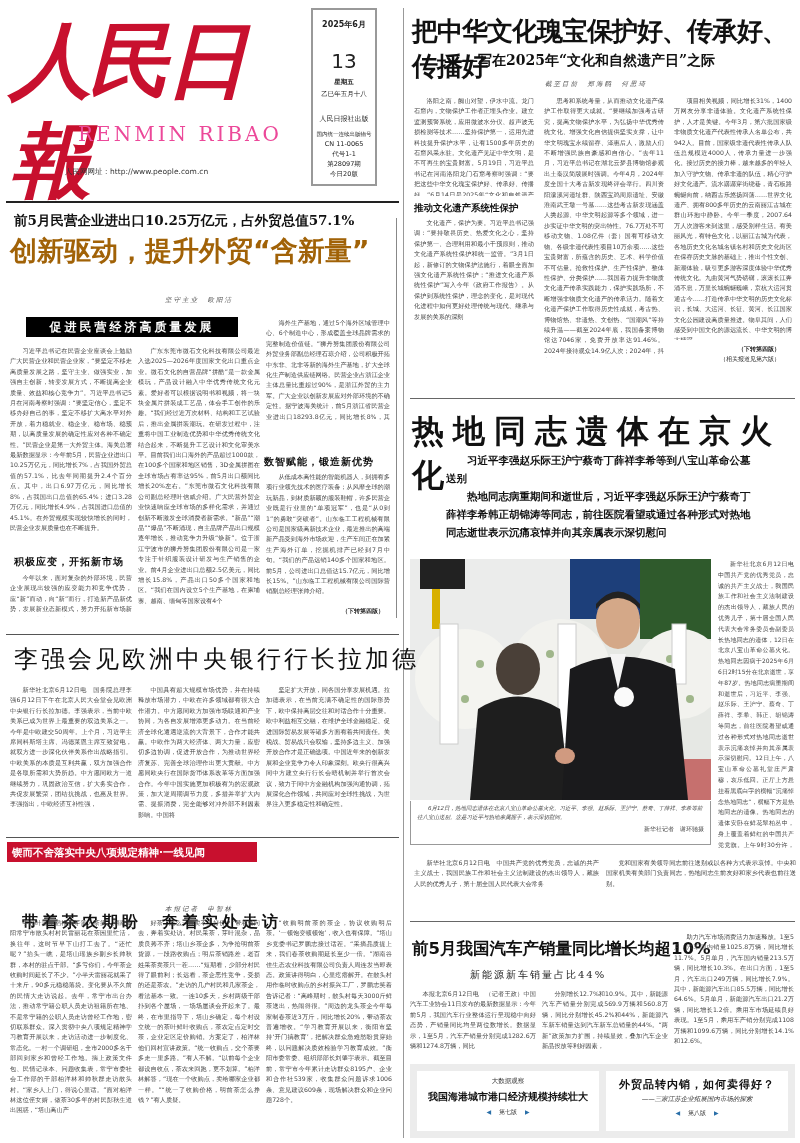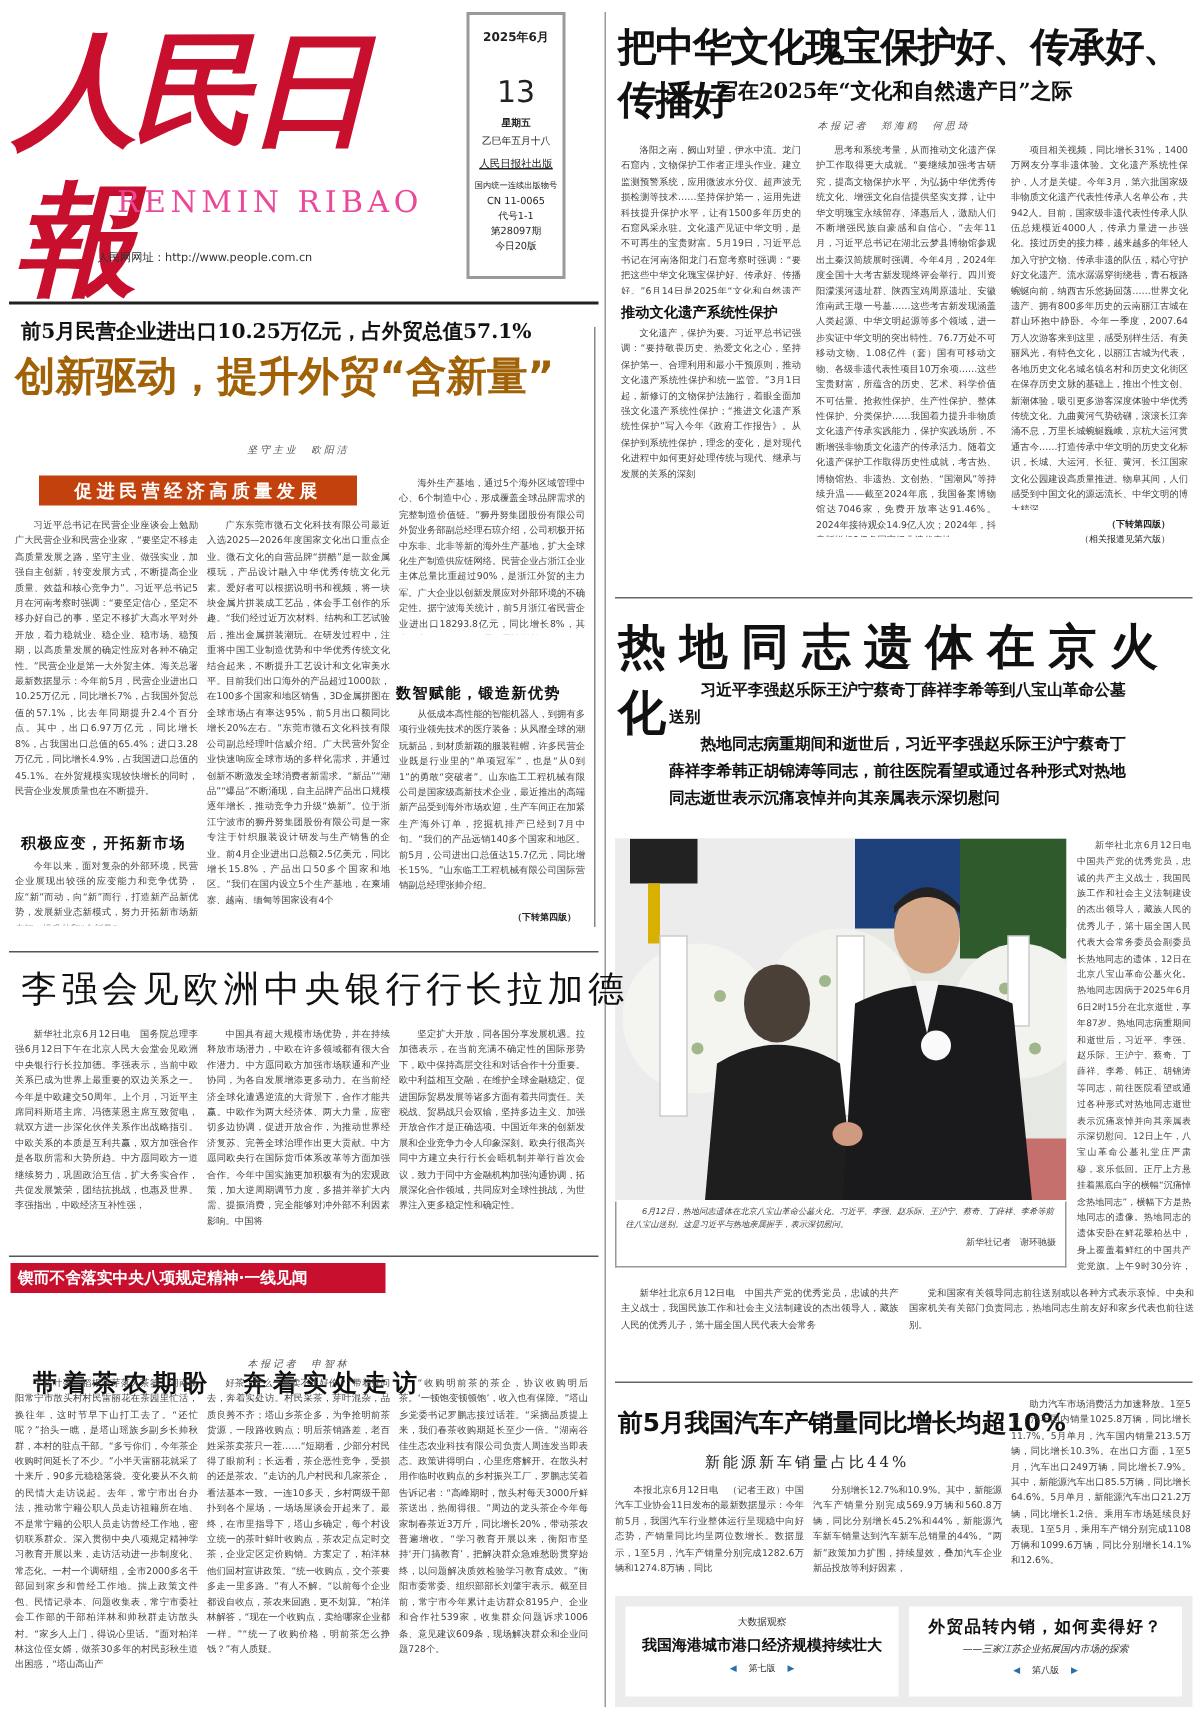--- a/index.html
+++ b/index.html
@@ -12,21 +12,21 @@
 .hline{position:absolute;height:2px;background:#444;}
 
 .mast-logo{left:10px;top:10px;width:290px;height:100px;color:#c8102e;font-family:"DejaVu Serif",serif;font-size:82px;font-weight:bold;font-style:italic;letter-spacing:-4px;line-height:100px;}
 .mast-pinyin{left:78px;top:122px;color:#ec4899;font-family:"DejaVu Serif",serif;font-size:20px;letter-spacing:3px;}
 .mast-url{left:65px;top:167px;font-size:7.5px;color:#333;}
 .datebox{left:311px;top:8px;width:66px;height:178px;border:2px solid #999;text-align:center;}
 .datebox div{line-height:1.25;}
 .db-ym{font-size:8px;margin-top:10px;font-weight:bold;}
 .db-day{font-size:20px;margin-top:19px;}
 .db-small{font-size:6.5px;margin-top:4px;}
-.db-pub{font-size:7px;margin-top:7px;font-family:"DejaVu Serif",serif;text-decoration:underline;}
+.db-pub{font-size:7px;margin-top:17px;font-family:"DejaVu Serif",serif;}
 
 .h-main{left:412px;top:14px;width:380px;font-size:26px;font-weight:bold;letter-spacing:-1px;color:#111;}
 .h-sub{left:450px;top:52px;width:340px;font-size:14px;font-weight:bold;font-family:"DejaVu Serif",serif;color:#111;}
 .byline{font-size:6.5px;color:#555;font-style:italic;letter-spacing:2px;}
 .red-bar{background:#c8102e;color:#fff;font-weight:bold;}
 </style>
 </head>
 <body>
 
 <div class="abs mast-logo">人民日報</div>
@@ -43,21 +43,21 @@
   <div class="db-small" style="margin-top:2px;">CN 11-0065</div>
   <div class="db-small" style="margin-top:2px;">代号1-1</div>
   <div class="db-small" style="margin-top:2px;">第28097期</div>
   <div class="db-small" style="margin-top:2px;">今日20版</div>
 </div>
 
 <div class="vline" style="left:403px;top:8px;height:1130px;background:#999;"></div>
 
 <div class="abs h-main">把中华文化瑰宝保护好、传承好、传播好</div>
 <div class="abs h-sub">——写在2025年“文化和自然遗产日”之际</div>
-<div class="abs byline" style="left:545px;top:80px;">本报记者　郑海鸥　何思琦</div>
+<div class="abs byline" style="left:545px;top:80px;">截至目前　郑海鸥　何思琦</div>
 
 <div class="col body-text" style="left:414px;top:96px;width:120px;height:100px;">洛阳之南，阙山对望，伊水中流。龙门石窟内，文物保护工作者正埋头作业。建立监测预警系统，应用微波水分仪、超声波无损检测等技术……坚持保护第一，运用先进科技提升保护水平，让有1500多年历史的石窟风采永驻。文化遗产见证中华文明，是不可再生的宝贵财富。5月19日，习近平总书记在河南洛阳龙门石窟考察时强调：“要把这些中华文化瑰宝保护好、传承好、传播好。”6月14日是2025年“文化和自然遗产日”。党的十八大以来，在以习近平同志为核心的党中央引领推动下，我国文化遗产保护传承工作取得显著成就，赓续历史文脉、谱写当代华章。</div>
 <div class="abs" style="left:414px;top:202px;font-size:9.5px;font-weight:bold;color:#111;">推动文化遗产系统性保护</div>
 <div class="col body-text" style="left:414px;top:218px;width:120px;height:140px;">文化遗产，保护为要。习近平总书记强调：“要持敬畏历史、热爱文化之心，坚持保护第一、合理利用和最小干预原则，推动文化遗产系统性保护和统一监管。”3月1日起，新修订的文物保护法施行，着眼全面加强文化遗产系统性保护；“推进文化遗产系统性保护”写入今年《政府工作报告》。从保护到系统性保护，理念的变化，是对现代化进程中如何更好处理传统与现代、继承与发展的关系的深刻</div>
 <div class="col body-text" style="left:544px;top:96px;width:120px;height:262px;">思考和系统考量，从而推动文化遗产保护工作取得更大成就。“要继续加强考古研究，提高文物保护水平，为弘扬中华优秀传统文化、增强文化自信提供坚实支撑，让中华文明瑰宝永续留存、泽惠后人，激励人们不断增强民族自豪感和自信心。”去年11月，习近平总书记在湖北云梦县博物馆参观出土秦汉简牍展时强调。今年4月，2024年度全国十大考古新发现终评会举行。四川资阳濛溪河遗址群、陕西宝鸡周原遗址、安徽淮南武王墩一号墓……这些考古新发现涵盖人类起源、中华文明起源等多个领域，进一步实证中华文明的突出特性。76.7万处不可移动文物、1.08亿件（套）国有可移动文物、各级非遗代表性项目10万余项……这些宝贵财富，所蕴含的历史、艺术、科学价值不可估量。抢救性保护、生产性保护、整体性保护、分类保护……我国着力提升非物质文化遗产传承实践能力，保护实践场所，不断增强非物质文化遗产的传承活力。随着文化遗产保护工作取得历史性成就，考古热、博物馆热、非遗热、文创热、“国潮风”等持续升温——截至2024年底，我国备案博物馆达7046家，免费开放率达91.46%。2024年接待观众14.9亿人次；2024年，抖音新增超2亿条国家级非遗代表性</div>
 <div class="col body-text" style="left:674px;top:96px;width:118px;height:244px;">项目相关视频，同比增长31%，1400万网友分享非遗体验。文化遗产系统性保护，人才是关键。今年3月，第六批国家级非物质文化遗产代表性传承人名单公布，共942人。目前，国家级非遗代表性传承人队伍总规模近4000人，传承力量进一步强化。接过历史的接力棒，越来越多的年轻人加入守护文物、传承非遗的队伍，精心守护好文化遗产。流水潺潺穿街绕巷，青石板路蜿蜒向前，纳西古乐悠扬回荡……世界文化遗产、拥有800多年历史的云南丽江古城在群山环抱中静卧。今年一季度，2007.64万人次游客来到这里，感受别样生活。有美丽风光，有特色文化，以丽江古城为代表，各地历史文化名城名镇名村和历史文化街区在保存历史文脉的基础上，推出个性文创、新潮体验，吸引更多游客深度体验中华优秀传统文化。九曲黄河气势磅礴，滚滚长江奔涌不息，万里长城蜿蜒巍峨，京杭大运河贯通古今……打造传承中华文明的历史文化标识，长城、大运河、长征、黄河、长江国家文化公园建设高质量推进。物阜其间，人们感受到中国文化的源远流长、中华文明的博大精深。</div>
 <div class="abs" style="left:738px;top:345px;font-size:6px;font-weight:bold;">（下转第四版）</div>
 <div class="abs" style="left:720px;top:355px;font-size:6px;">（相关报道见第六版）</div>
 
 <div class="hline" style="left:410px;top:398px;width:385px;height:1px;background:#666;"></div>
@@ -139,21 +139,21 @@
   </div>
 </div>
 
 <div class="hline" style="left:6px;top:201px;width:393px;height:2px;background:#222;"></div>
 <div class="vline" style="left:396px;top:218px;height:400px;"></div>
 
 <div class="abs serif" style="left:14px;top:212px;width:380px;font-size:13.5px;font-weight:bold;color:#111;white-space:nowrap;">前5月民营企业进出口10.25万亿元，占外贸总值57.1%</div>
 <div class="abs" style="left:10px;top:233px;width:385px;font-size:27px;font-weight:900;color:#a16207;letter-spacing:0px;white-space:nowrap;">创新驱动，提升外贸“含新量”</div>
 <div class="abs byline" style="left:165px;top:296px;">坚守主业　欧阳洁</div>
 
-<div class="abs red-bar" style="left:26px;top:317px;width:212px;height:20px;font-size:12px;letter-spacing:3px;text-align:center;line-height:20px;background:#c2410c;">促进民营经济高质量发展</div>
+<div class="abs red-bar" style="left:26px;top:317px;width:212px;height:20px;font-size:12px;letter-spacing:3px;text-align:center;line-height:20px;background:#000000;">促进民营经济高质量发展</div>
 
 <div class="col body-text" style="left:10px;top:346px;width:122px;height:215px;">习近平总书记在民营企业座谈会上勉励广大民营企业和民营企业家，“要坚定不移走高质量发展之路，坚守主业、做强实业，加强自主创新，转变发展方式，不断提高企业质量、效益和核心竞争力”。习近平总书记5月在河南考察时强调：“要坚定信心，坚定不移办好自己的事，坚定不移扩大高水平对外开放，着力稳就业、稳企业、稳市场、稳预期，以高质量发展的确定性应对各种不确定性。”民营企业是第一大外贸主体。海关总署最新数据显示：今年前5月，民营企业进出口10.25万亿元，同比增长7%，占我国外贸总值的57.1%，比去年同期提升2.4个百分点。其中，出口6.97万亿元，同比增长8%，占我国出口总值的65.4%；进口3.28万亿元，同比增长4.9%，占我国进口总值的45.1%。在外贸规模实现较快增长的同时，民营企业发展质量也在不断提升。</div>
 <div class="abs" style="left:14px;top:555px;font-size:10px;font-weight:bold;color:#111;letter-spacing:1px;">积极应变，开拓新市场</div>
 <div class="col body-text" style="left:10px;top:573px;width:122px;height:44px;">今年以来，面对复杂的外部环境，民营企业展现出较强的应变能力和竞争优势，应“新”而动，向“新”而行，打造新产品新优势，发展新业态新模式，努力开拓新市场新空间，提升外贸“含新量”。</div>
 <div class="col body-text" style="left:138px;top:346px;width:122px;height:272px;">广东东莞市微石文化科技有限公司最近入选2025—2026年度国家文化出口重点企业。微石文化的自营品牌“拼酷”是一款金属模玩，产品设计融入中华优秀传统文化元素。爱好者可以根据说明书和视频，将一块块金属片拼装成工艺品，体会手工创作的乐趣。“我们经过近万次材料、结构和工艺试验后，推出金属拼装潮玩。在研发过程中，注重将中国工业制造优势和中华优秀传统文化结合起来，不断提升工艺设计和文化审美水平。目前我们出口海外的产品超过1000款，在100多个国家和地区销售，3D金属拼图在全球市场占有率达95%，前5月出口额同比增长20%左右。”东莞市微石文化科技有限公司副总经理叶信威介绍。广大民营外贸企业快速响应全球市场的多样化需求，并通过创新不断激发全球消费者新需求。“新品”“潮品”“爆品”不断涌现，自主品牌产品出口规模逐年增长，推动竞争力升级“焕新”。位于浙江宁波市的狮丹努集团股份有限公司是一家专注于针织服装设计研发与生产销售的企业。前4月企业进出口总额2.5亿美元，同比增长15.8%，产品出口50多个国家和地区。“我们在国内设立5个生产基地，在柬埔寨、越南、缅甸等国家设有4个</div>
 <div class="col body-text" style="left:266px;top:318px;width:124px;height:105px;">海外生产基地，通过5个海外区域管理中心、6个制造中心，形成覆盖全球品牌需求的完整制造价值链。”狮丹努集团股份有限公司外贸业务部副总经理石琼介绍，公司积极开拓中东非、北非等新的海外生产基地，扩大全球化生产制造供应链网络。民营企业占浙江企业主体总量比重超过90%，是浙江外贸的主力军。广大企业以创新发展应对外部环境的不确定性。据宁波海关统计，前5月浙江省民营企业进出口18293.8亿元，同比增长8%，其中，出口14521.6亿元，同比增长10%。</div>
 <div class="abs" style="left:264px;top:455px;font-size:10px;font-weight:bold;color:#111;letter-spacing:1px;">数智赋能，锻造新优势</div>
 <div class="col body-text" style="left:266px;top:472px;width:124px;height:134px;">从低成本高性能的智能机器人，到拥有多项行业领先技术的医疗装备；从风靡全球的潮玩新品，到材质新颖的服装鞋帽，许多民营企业既是行业里的“单项冠军”，也是“从0到1”的勇敢“突破者”。山东临工工程机械有限公司是国家级高新技术企业，最近推出的高端新产品受到海外市场欢迎，生产车间正在加紧生产海外订单，挖掘机排产已经到7月中旬。“我们的产品远销140多个国家和地区。前5月，公司进出口总值达15.7亿元，同比增长15%。”山东临工工程机械有限公司国际营销副总经理张帅介绍。</div>
 <div class="abs" style="left:342px;top:607px;font-size:6px;font-weight:bold;">（下转第四版）</div>
 

